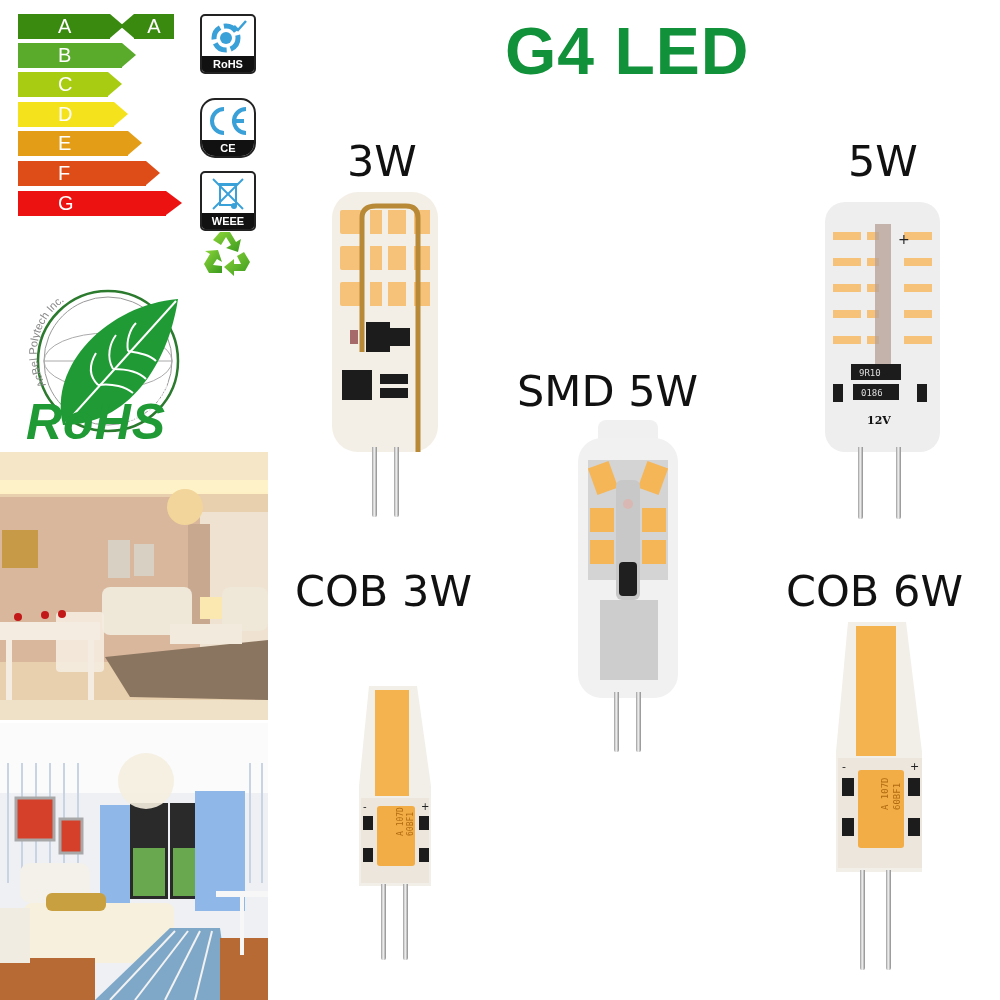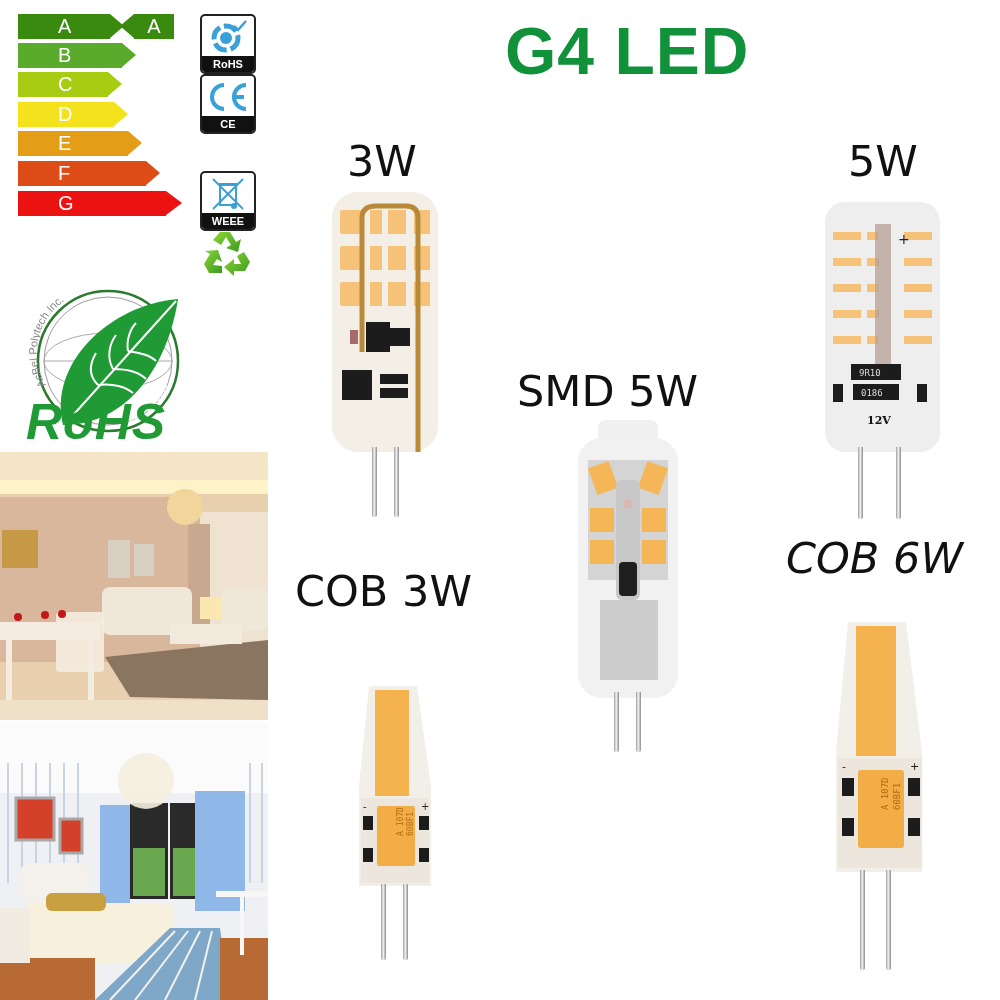--- a/index.html
+++ b/index.html
@@ -89,21 +89,21 @@
 <div class="badge" style="top:14px;">
   <div class="ico">
     <svg width="40" height="34" viewBox="0 0 40 34">
       <circle cx="18" cy="18" r="12" fill="none" stroke="#3aa0d8" stroke-width="5" stroke-dasharray="14 4"></circle>
       <circle cx="18" cy="18" r="6" fill="#3aa0d8"></circle>
       <path d="M26 6 L30 10 L38 1" fill="none" stroke="#3aa0d8" stroke-width="2.5"></path>
     </svg>
   </div>
   <div class="cap">RoHS</div>
 </div>
-<div class="badge" style="top:74px;">
+<div class="badge" style="top:98px;border-radius:15px;">
   <div class="ico">
     <svg width="44" height="32" viewBox="0 0 44 32">
       <path d="M18 4 A12 12 0 1 0 18 28" fill="none" stroke="#3aa0d8" stroke-width="4"></path>
       <path d="M40 4 A12 12 0 1 0 40 28 M26 16 L38 16" fill="none" stroke="#3aa0d8" stroke-width="4"></path>
     </svg>
   </div>
   <div class="cap">CE</div>
 </div>
 <div class="badge" style="top:171px;">
   <div class="ico">
@@ -217,21 +217,21 @@
     <rect x="240" y="174" width="4" height="58" fill="#f7f7f7"></rect>
   </svg>
 </div>
 
 <div class="title">G4 LED</div>
 
 <div class="plabel" style="left:347px;top:136px;text-align:right;">3W</div>
 <div class="plabel" style="left:848px;top:136px;">5W</div>
 <div class="plabel" style="left:517px;top:366px;">SMD 5W</div>
 <div class="plabel" style="left:295px;top:566px;">COB 3W</div>
-<div class="plabel" style="left:786px;top:533px;font-style:italic;">COB 6W</div>
+<div class="plabel" style="left:786px;top:566px;">COB 6W</div>
 
 <div class="bulb" style="left:332px;top:192px;width:106px;height:330px;">
   <svg width="106" height="330" viewBox="0 0 106 330">
     <rect x="0" y="0" width="106" height="260" rx="26" fill="#f3efe6"></rect>
     <g fill="#f6c27a">
       <rect x="8" y="18" width="22" height="24" rx="2"></rect>
         <rect x="38" y="18" width="12" height="24"></rect>
         <rect x="56" y="18" width="18" height="24"></rect>
         <rect x="82" y="18" width="16" height="24"></rect>
       <rect x="8" y="54" width="22" height="24" rx="2"></rect>

